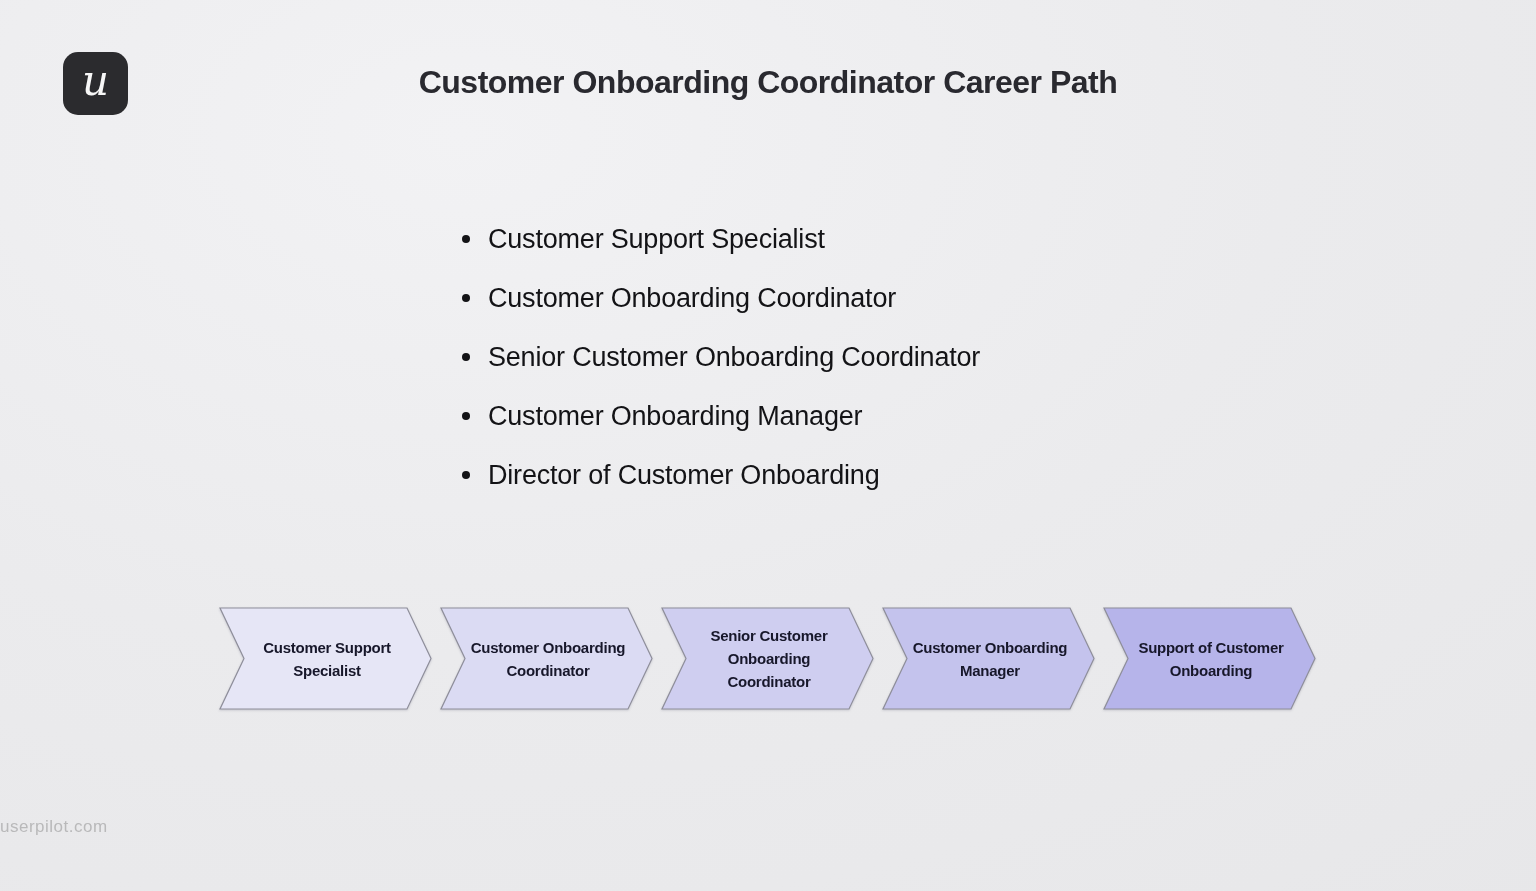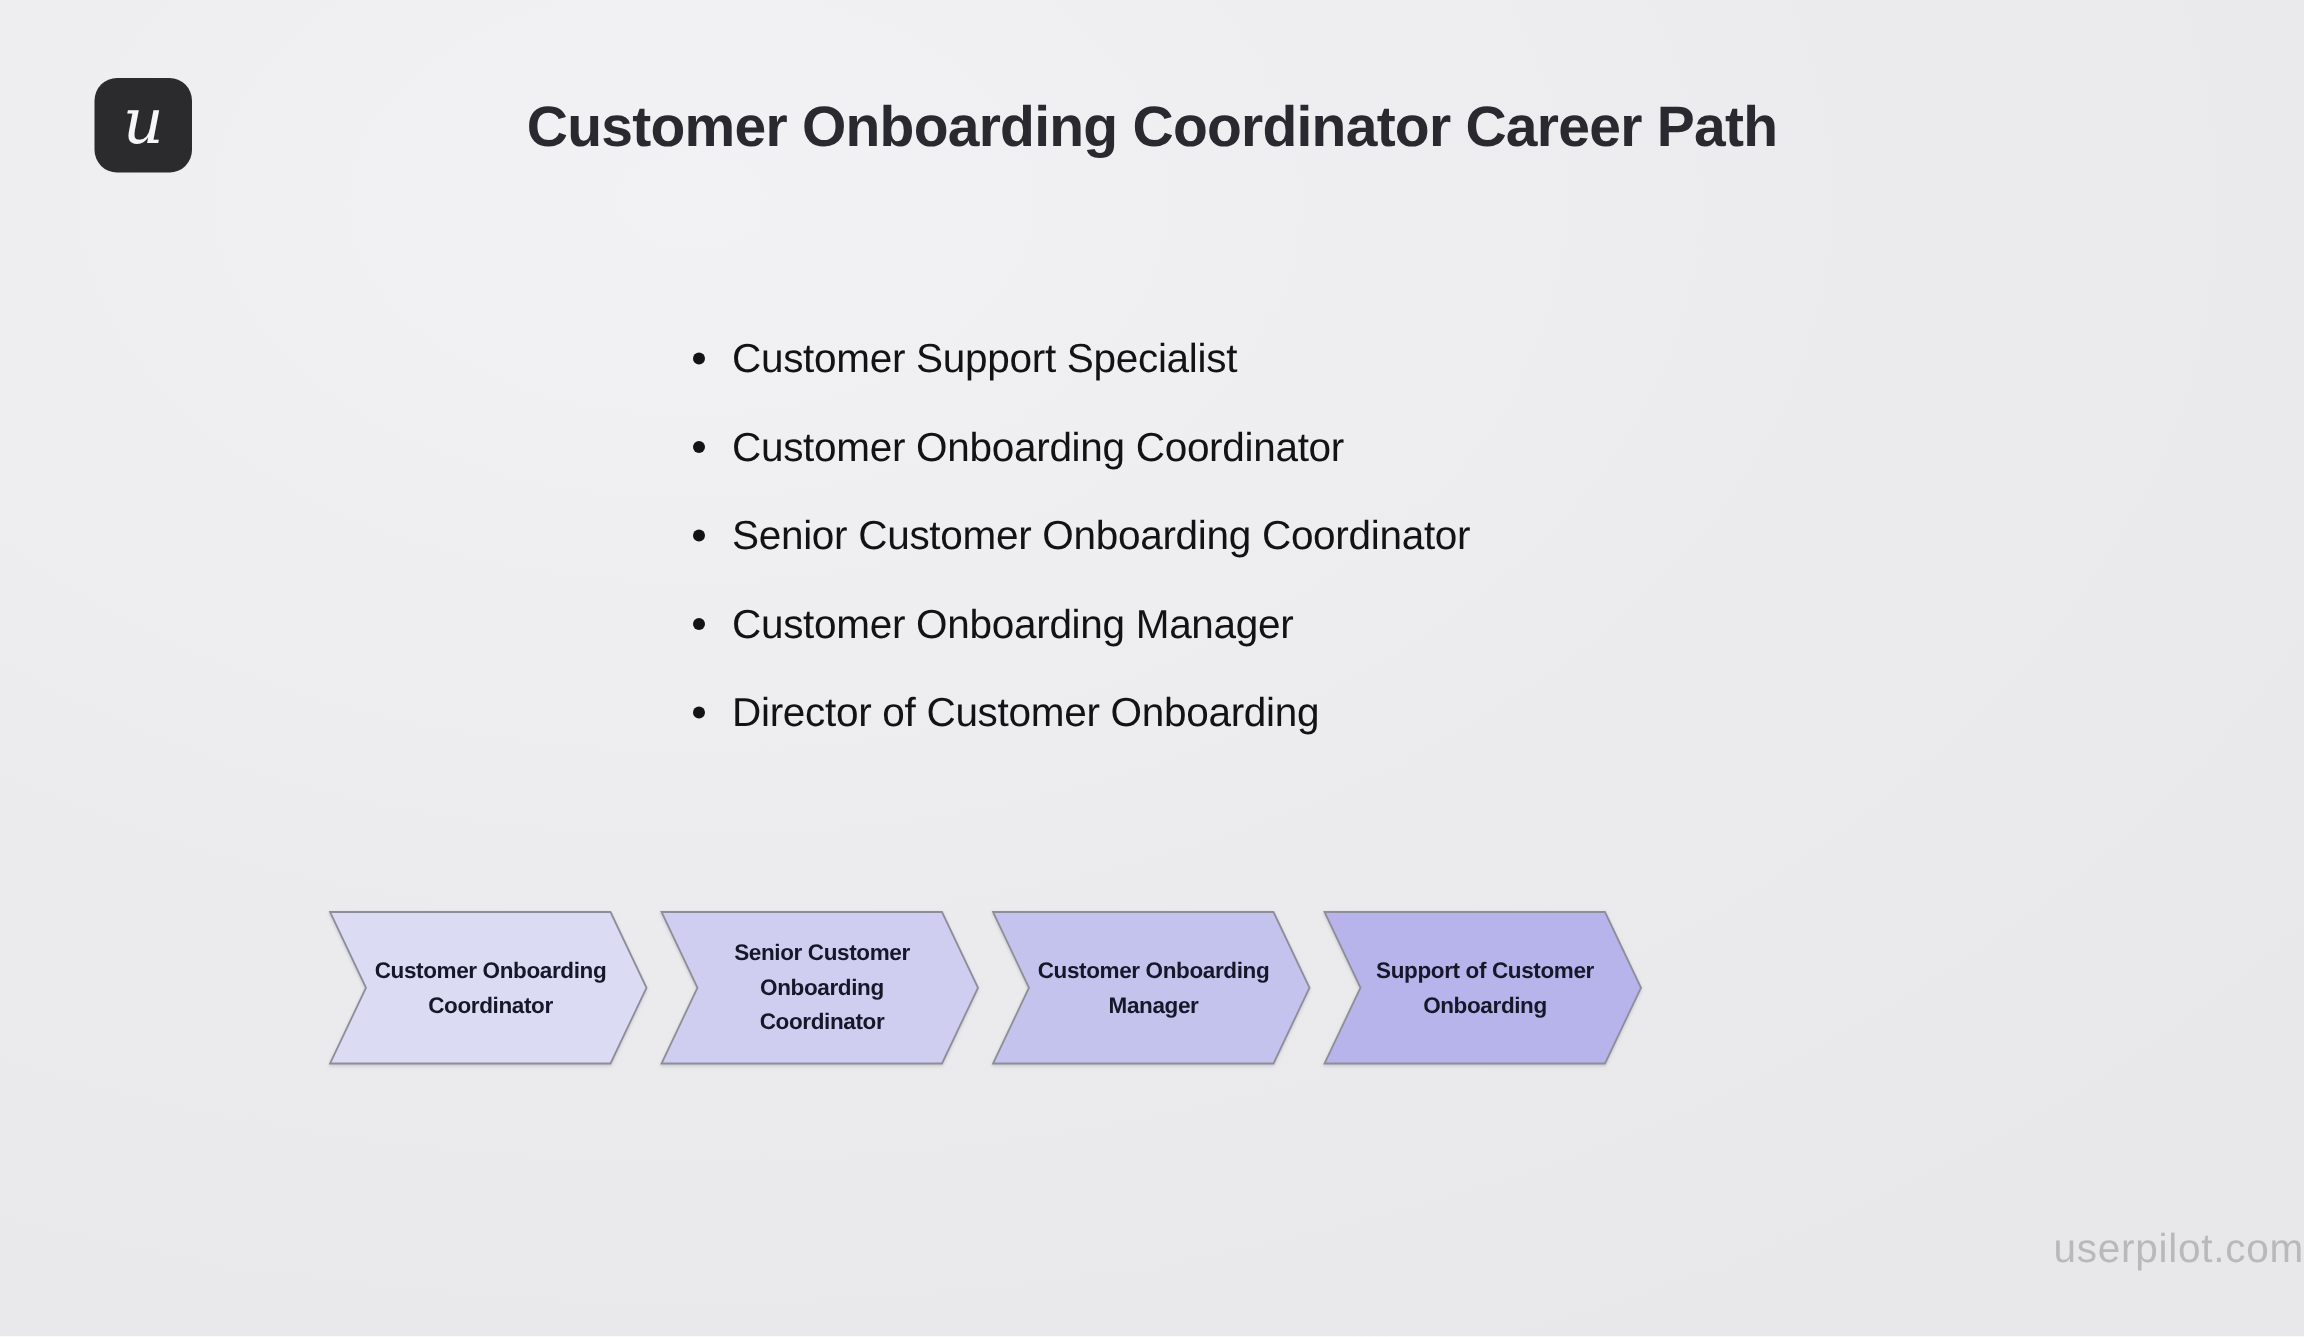--- a/index.html
+++ b/index.html
@@ -38,21 +38,21 @@
     transform: translateY(-3px);
   }
 
   
   .title {
     position: absolute;
     left: 0;
     right: 0;
     top: 64px;
     text-align: center;
-    font-size: 38px;
+    font-size: 32px;
     font-weight: 700;
     letter-spacing: -0.5px;
     color: #29292f;
   }
 
   
   .career-list {
     position: absolute;
     left: 462px;
     top: 222px;
@@ -114,22 +114,22 @@
     color: #17172a;
     white-space: pre-line;
   }
 
   
   .footer {
     position: absolute;
     left: 0;
     right: 0;
     top: 817px;
-    text-align: right;
-    font-size: 27px;
+    text-align: left;
+    font-size: 17px;
     font-weight: 400;
     letter-spacing: 0.5px;
     color: #b9b9ba;
   }
 </style>
 </head>
 <body>
 
 <div class="page">
 
@@ -142,20 +142,27 @@
   <ul class="career-list">
     <li>Customer Support Specialist</li>
     <li>Customer Onboarding Coordinator</li>
     <li>Senior Customer Onboarding Coordinator</li>
     <li>Customer Onboarding Manager</li>
     <li>Director of Customer Onboarding</li>
   </ul>
 
   <div class="chevron-band">
 
+    <div class="chevron">
+      <svg width="213" height="103" viewBox="0 0 213 103">
+        <polygon points="1,1 188,1 212,51.5 188,102 1,102 25,51.5" stroke="#8e8e9a" stroke-width="1.2" fill="#e6e6f6"></polygon>
+      </svg>
+      <div class="chevron-label">Customer Support
+Specialist</div>
+    </div>
 
     <div class="chevron">
       <svg width="213" height="103" viewBox="0 0 213 103">
         <polygon points="1,1 188,1 212,51.5 188,102 1,102 25,51.5" stroke="#8e8e9a" stroke-width="1.2" fill="#dbdbf3"></polygon>
       </svg>
       <div class="chevron-label">Customer Onboarding
 Coordinator</div>
     </div>
 
     <div class="chevron">

